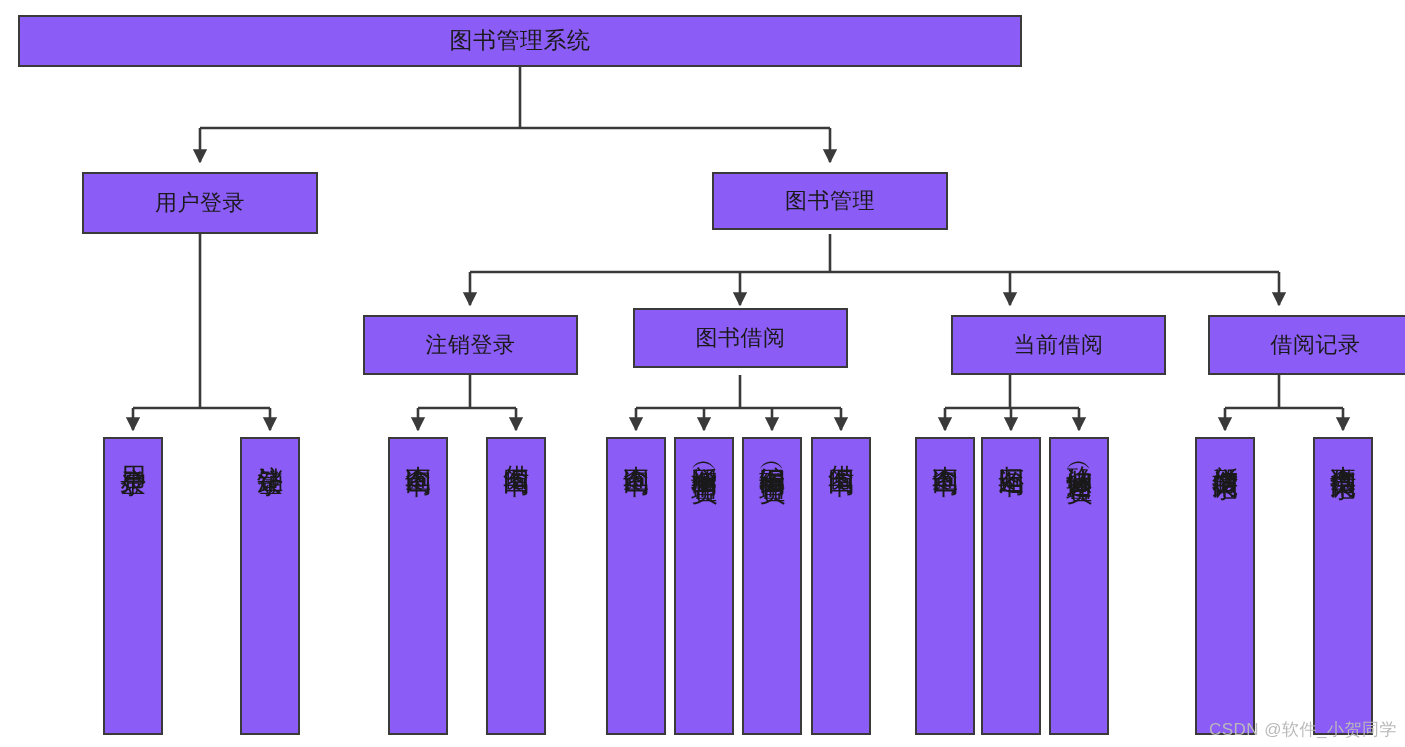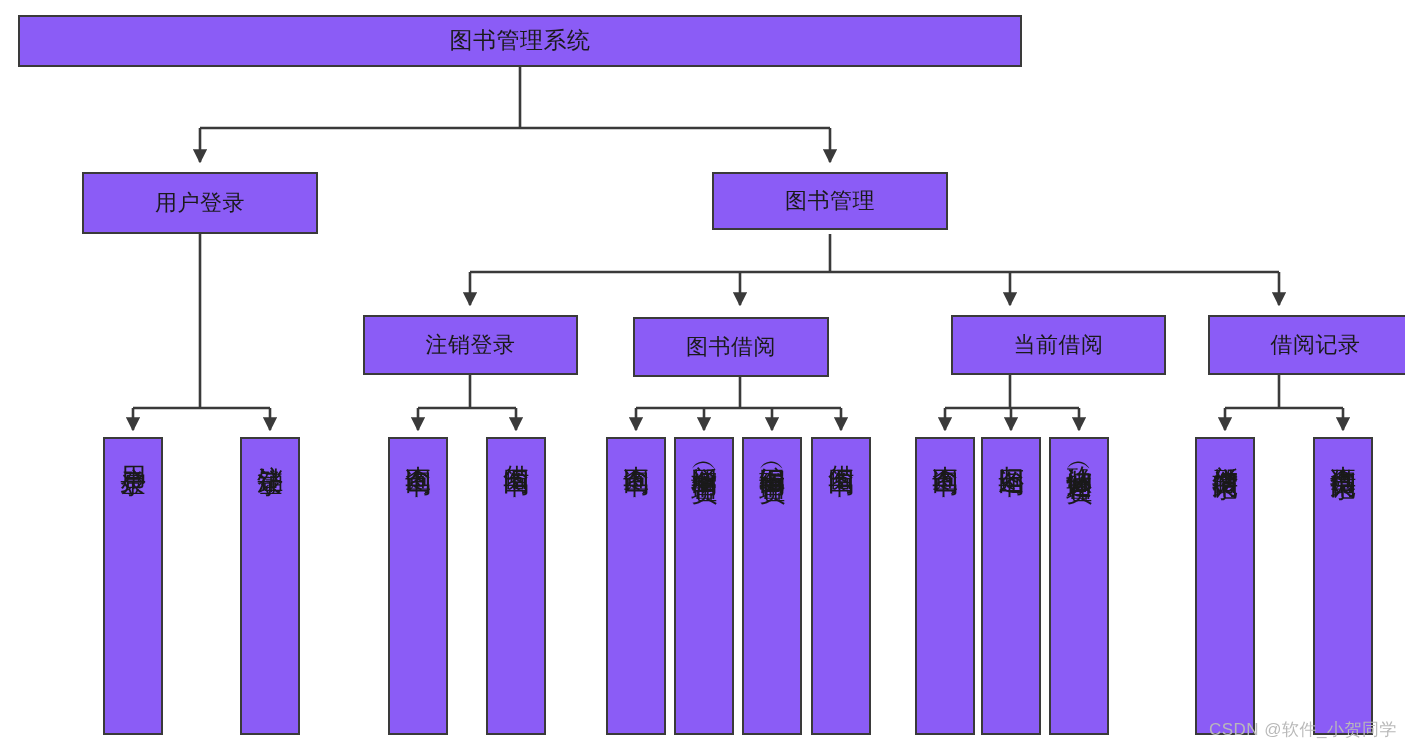--- a/index.html
+++ b/index.html
@@ -136,21 +136,21 @@
   <div class="node h" style="left:82px; top:172px; width:236px; height:62px;">
     <span class="label">用户登录</span>
   </div>
   <div class="node h" style="left:712px; top:172px; width:236px; height:58px;">
     <span class="label">图书管理</span>
   </div>
 
   <div class="node h" style="left:363px; top:315px; width:215px; height:60px;">
     <span class="label">注销登录</span>
   </div>
-  <div class="node h" style="left:633px; top:317px; width:196px; height:60px;">
+  <div class="node h" style="left:633px; top:308px; width:215px; height:60px;">
     <span class="label">图书借阅</span>
   </div>
   <div class="node h" style="left:903px; top:315px; width:215px; height:60px;margin-left:48px;">
     <span class="label">当前借阅</span>
   </div>
   <div class="node h" style="left:1172px; top:315px; width:215px; height:60px;margin-left:36px;">
     <span class="label">借阅记录</span>
   </div>
 
   <div class="node v" style="left:103px; top:437px; width:60px; height:298px;">

